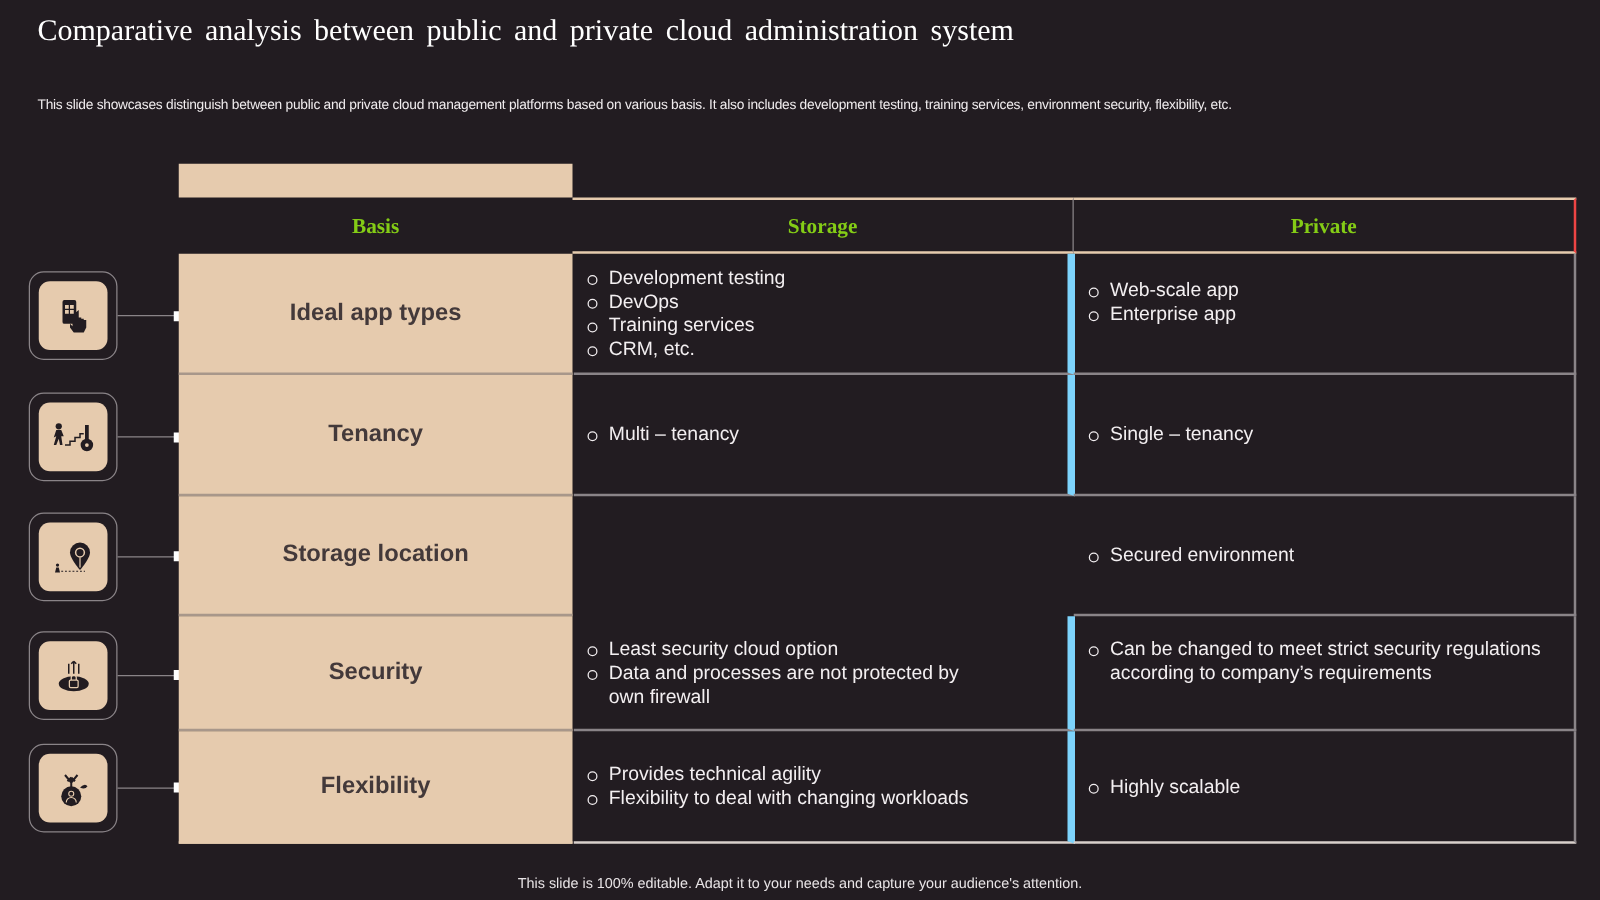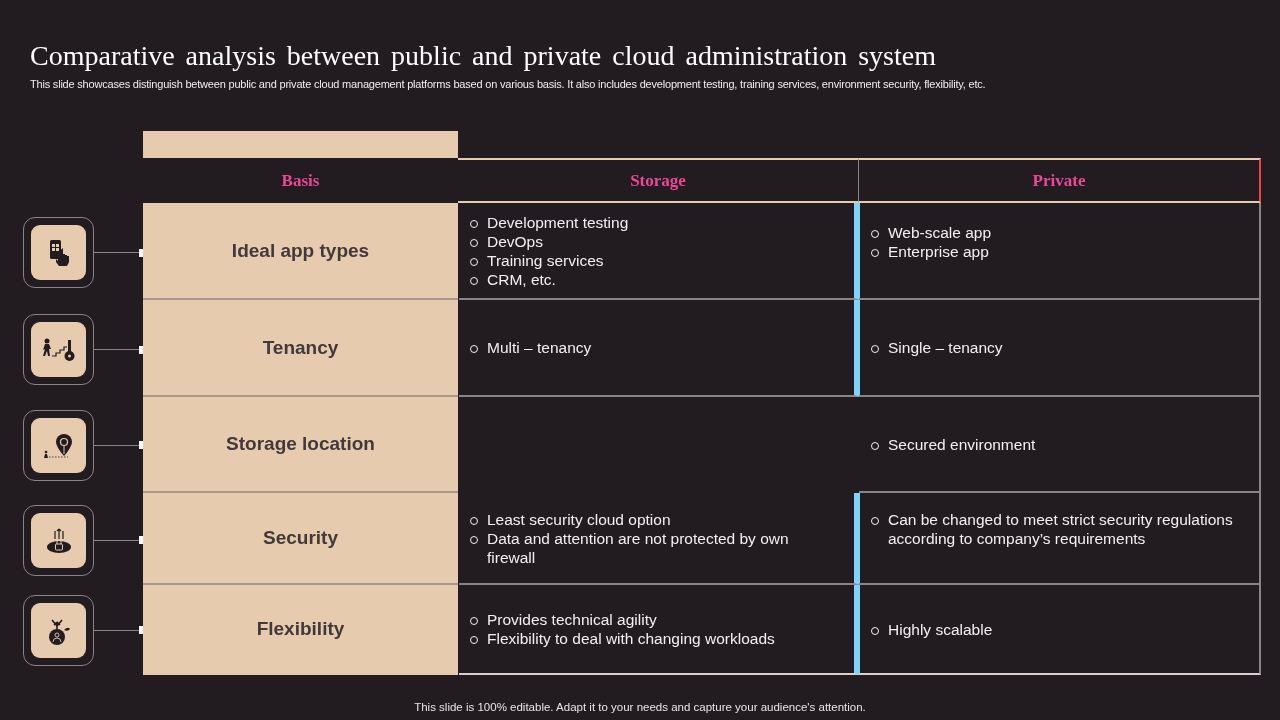--- a/index.html
+++ b/index.html
@@ -4,23 +4,23 @@
 <style>
   * { box-sizing: border-box; margin: 0; padding: 0; }
   html, body { width: 1280px; height: 720px; overflow: hidden; }
   body {
     background: #221c21;
     position: relative;
     font-family: "Liberation Sans", sans-serif;
     color: #ffffff;
   }
   .title {
-    position: absolute; left: 30px; top: 40px;
+    position: absolute; left: 30px; top: 12px;
     font-family: "Liberation Serif", serif;
-    font-size: 28px; color: #ffffff; word-spacing: 4px;
+    font-size: 24px; color: #ffffff; word-spacing: 4px;
     white-space: nowrap;
   }
   .subtitle {
     position: absolute; left: 30px; top: 78px;
     font-size: 11px; color: #f0ecee; letter-spacing: -0.2px;
     white-space: nowrap;
     text-align: center;
   }
   .footer {
     position: absolute; left: 0; width: 1280px; top: 701px;
@@ -31,21 +31,21 @@
     background: #e6cbae;
   }
   .table {
     position: absolute; left: 143px; top: 158px; width: 1118px;
   }
   .hdr-row { position: relative; height: 45px; }
   .hdr-cell {
     position: absolute; top: 0; height: 45px;
     display: flex; align-items: center; justify-content: center;
     font-family: "Liberation Serif", serif; font-weight: bold;
-    font-size: 17px; color: #ec4899;
+    font-size: 17px; color: #84cc16;
   }
   .hdr-basis { left: 0; width: 315px; }
   .hdr-public {
     left: 315px; width: 401px;
     border-top: 2px solid #e6cbae; border-bottom: 2px solid #e6cbae;
     border-right: 1px solid #8a8488;
   }
   .hdr-private {
     left: 716px; width: 402px;
     border-top: 2px solid #e6cbae; border-bottom: 2px solid #e6cbae;
@@ -216,21 +216,21 @@
           <li>Secured environment</li>
         </ul>
     </div>
   </div>
 
   <div class="row" style="top:335px;height:92px">
     <div class="cell-basis">Security</div>
     <div class="cell-public">
       <ul class="bullets" style="width:320px">
         <li>Least security  cloud option</li>
-        <li>Data and attention are not protected by own firewall</li>
+        <li>Data and processes are not protected by own firewall</li>
       </ul>
     </div>
     <div class="cell-private">
       <ul class="bullets" style="width:385px;margin-top:-18px">
         <li>Can be changed to meet strict security  regulations according to company’s requirements</li>
       </ul>
     </div>
   </div>
 
   <div class="row last" style="top:427px;height:90px">

